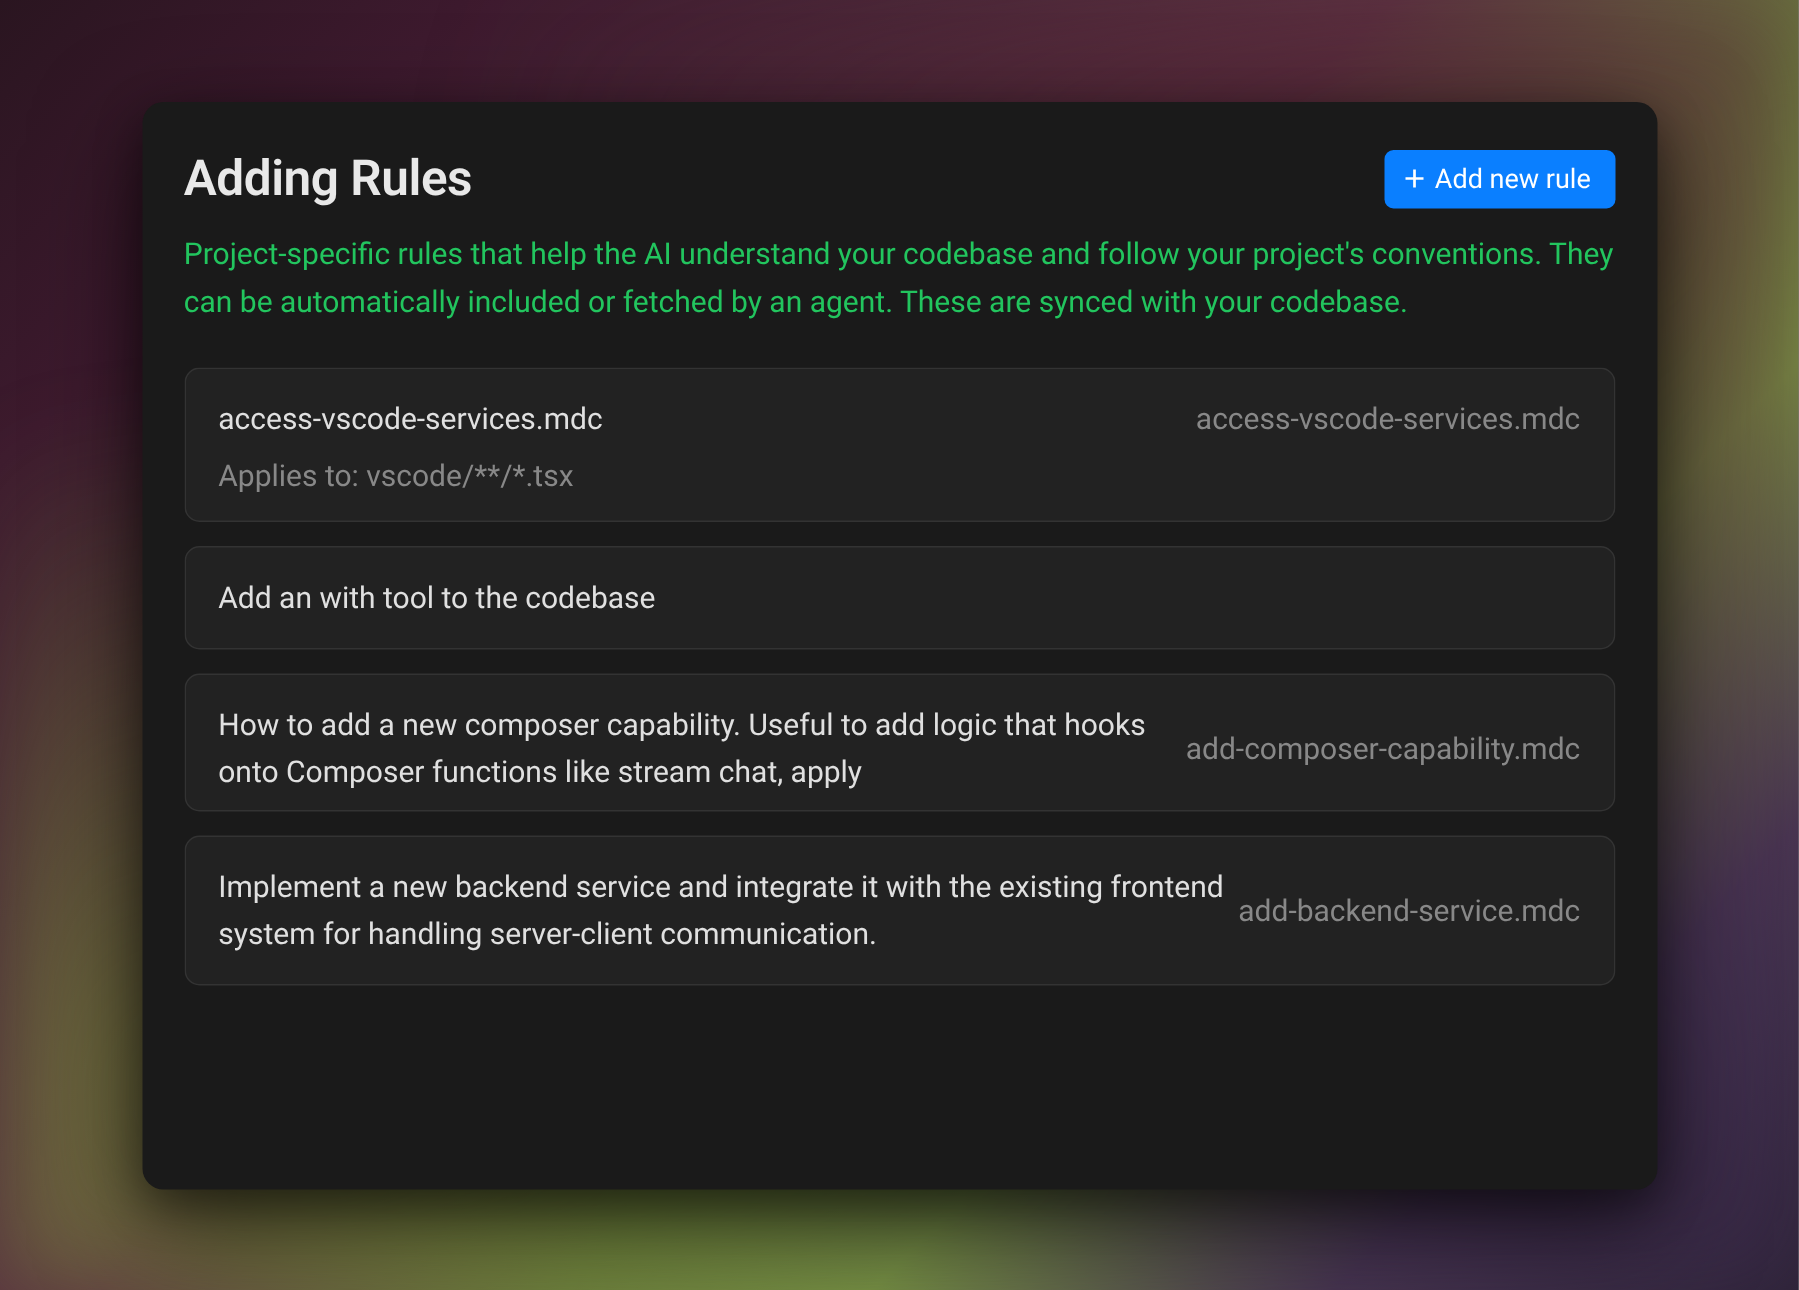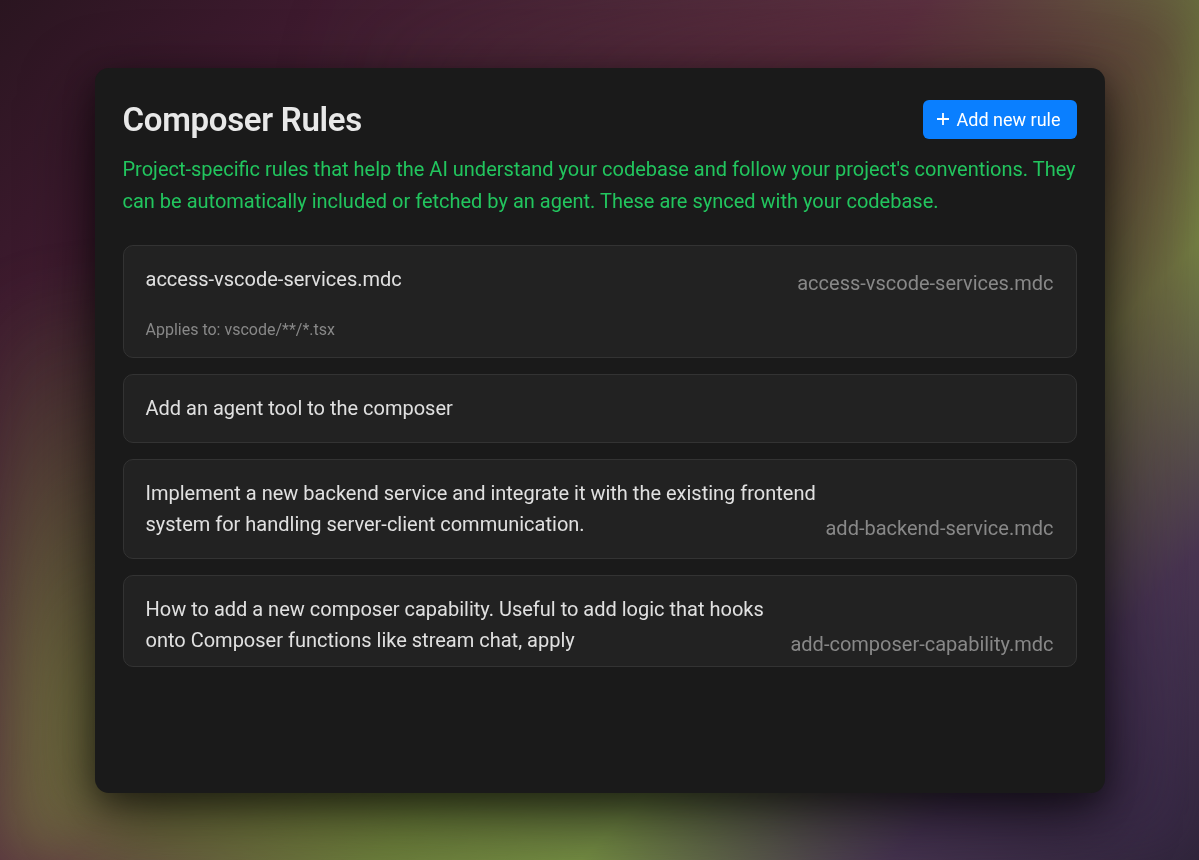--- a/index.html
+++ b/index.html
@@ -107,55 +107,54 @@
       border-radius: 10px;
       padding: 18px 22px;
       display: flex;
       flex-direction: column;
       gap: 10px;
     }
 
     .rule-row {
       display: flex;
       justify-content: space-between;
-      align-items: flex-end;
+      align-items: center;
     }
 
     .rule-title {
       font-size: 20px;
       color: #e0e0e0;
       line-height: 1.55;
       flex: 1;
     }
 
     .rule-filename {
       font-size: 20px;
       color: #888888;
       white-space: nowrap;
       flex-shrink: 0;
     }
 
     .rule-applies {
-      font-size: 16px;
+      font-size: 20px;
       color: #888888;
-      margin-top: 15px;
     }
 
     .rule-card.truncated {
       padding-bottom: 10px;
     }
   </style>
 </head>
 <body>
 
 <div class="backdrop"></div>
 
 <div class="panel">
   <div class="header">
-    <h1 class="title">Composer Rules</h1>
+    <h1 class="title">Adding Rules</h1>
     <button class="add-button">
       <svg viewBox="0 0 16 16" fill="none" stroke="currentColor" stroke-width="1.8">
         <line x1="8" y1="2" x2="8" y2="14"></line>
         <line x1="2" y1="8" x2="14" y2="8"></line>
       </svg>
       <span>Add new rule</span>
     </button>
   </div>
 
   <p class="description">Project-specific rules that help the AI understand your codebase and follow your project's conventions. They can be automatically included or fetched by an agent. These are synced with your codebase.</p>
@@ -167,33 +166,33 @@
         <span class="rule-title">access-vscode-services.mdc</span>
         <span class="rule-filename">access-vscode-services.mdc</span>
       </div>
       <div class="rule-applies">
         <span>Applies to: </span><span>vscode/**/*.tsx</span>
       </div>
     </div>
 
     <div class="rule-card">
       <div class="rule-row">
-        <span class="rule-title">Add an agent tool to the composer</span>
+        <span class="rule-title">Add an with tool to the codebase</span>
       </div>
     </div>
 
+
+    <div class="rule-card truncated">
+      <div class="rule-row">
+        <span class="rule-title">How to add a new composer capability. Useful to add logic that hooks onto Composer functions like stream chat, apply</span>
+        <span class="rule-filename">add-composer-capability.mdc</span>
+      </div>
+    </div>
 
     <div class="rule-card">
       <div class="rule-row">
         <span class="rule-title">Implement a new backend service and integrate it with the existing frontend system for handling server-client communication.</span>
         <span class="rule-filename">add-backend-service.mdc</span>
       </div>
     </div>
 
-    <div class="rule-card truncated">
-      <div class="rule-row">
-        <span class="rule-title">How to add a new composer capability. Useful to add logic that hooks onto Composer functions like stream chat, apply</span>
-        <span class="rule-filename">add-composer-capability.mdc</span>
-      </div>
-    </div>
-
   </div>
 </div>
 
 </body></html>

